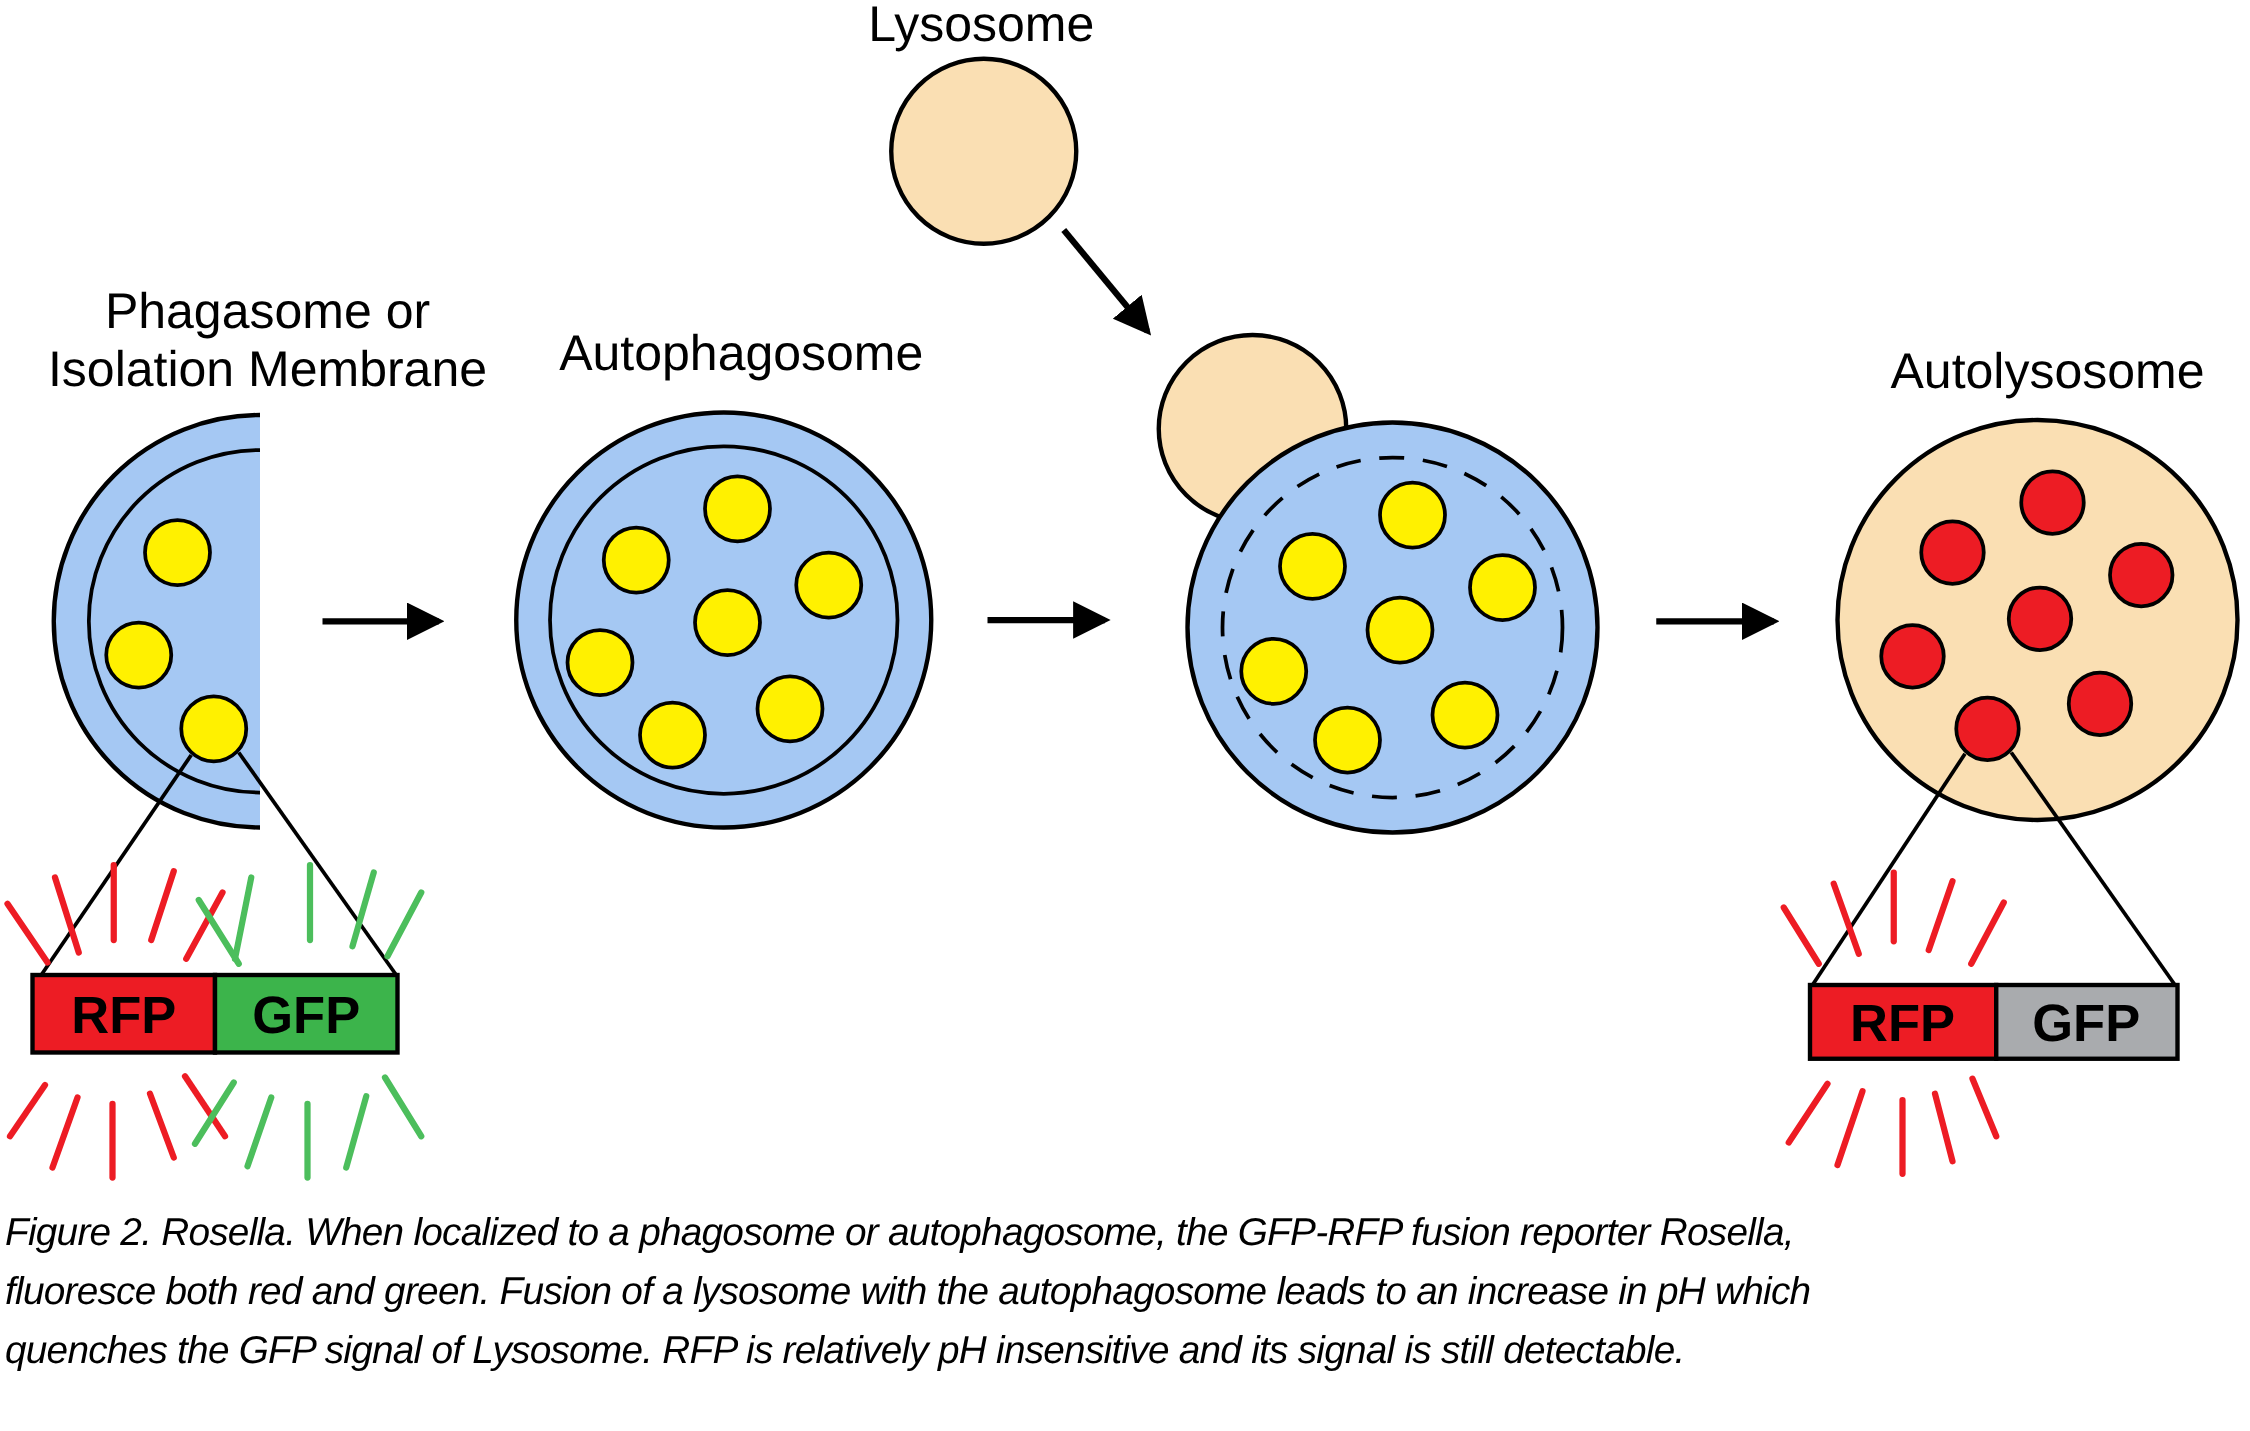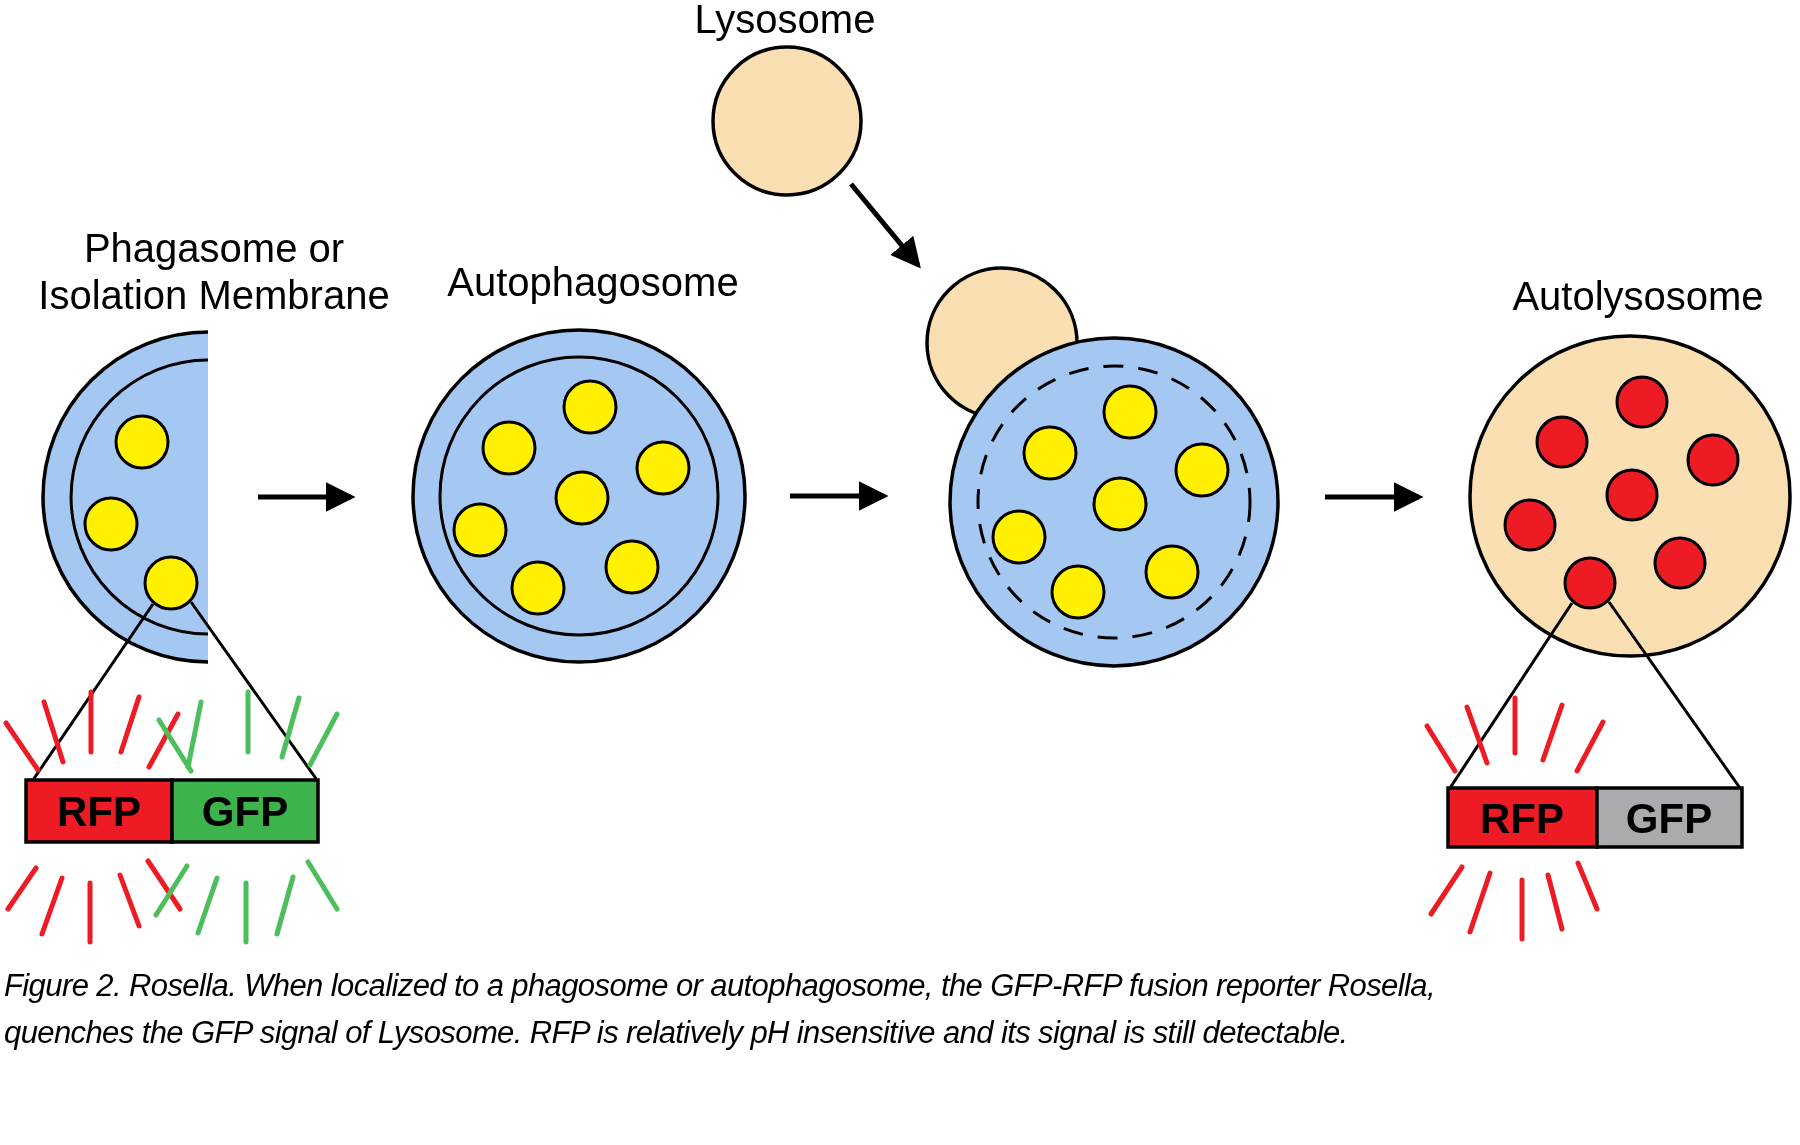--- a/index.html
+++ b/index.html
@@ -199,14 +199,15 @@
     </g>
     <rect class="rfp-rect" x="1448" y="788" width="149" height="59"></rect>
     <rect class="gfp-rect-gray" x="1597" y="788" width="145" height="59"></rect>
     <text class="box-label" x="1522" y="833">RFP</text>
     <text class="box-label" x="1669" y="833">GFP</text>
   </g>
 </svg>
 
 <div id="caption">
   <div class="cap-line">Figure 2. Rosella. When localized to a phagosome or autophagosome, the GFP-RFP fusion reporter Rosella,</div>
+  <div class="cap-line">fluoresce both red and green. Fusion of a lysosome with the autophagosome leads to an increase in pH which</div>
   <div class="cap-line">quenches the GFP signal of Lysosome. RFP is relatively pH insensitive and its signal is still detectable.</div>
 </div>
 
 </body></html>

